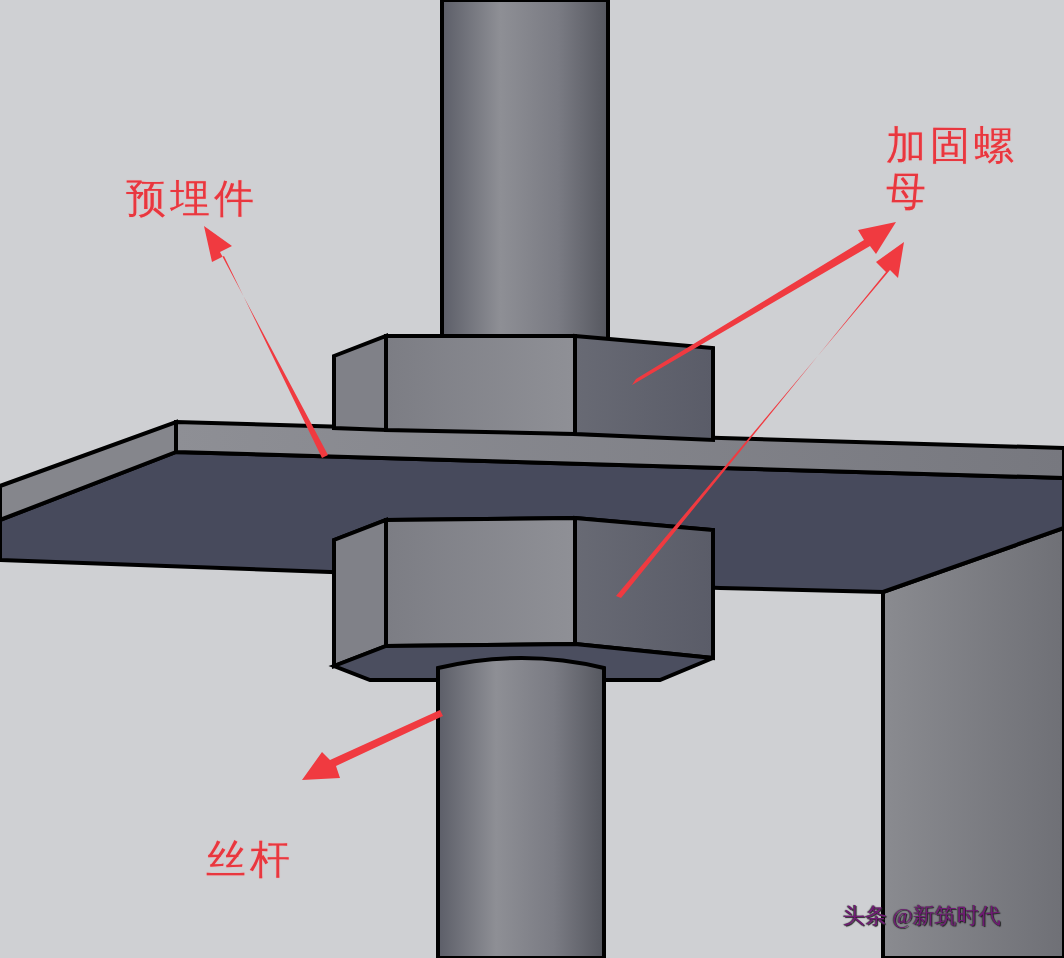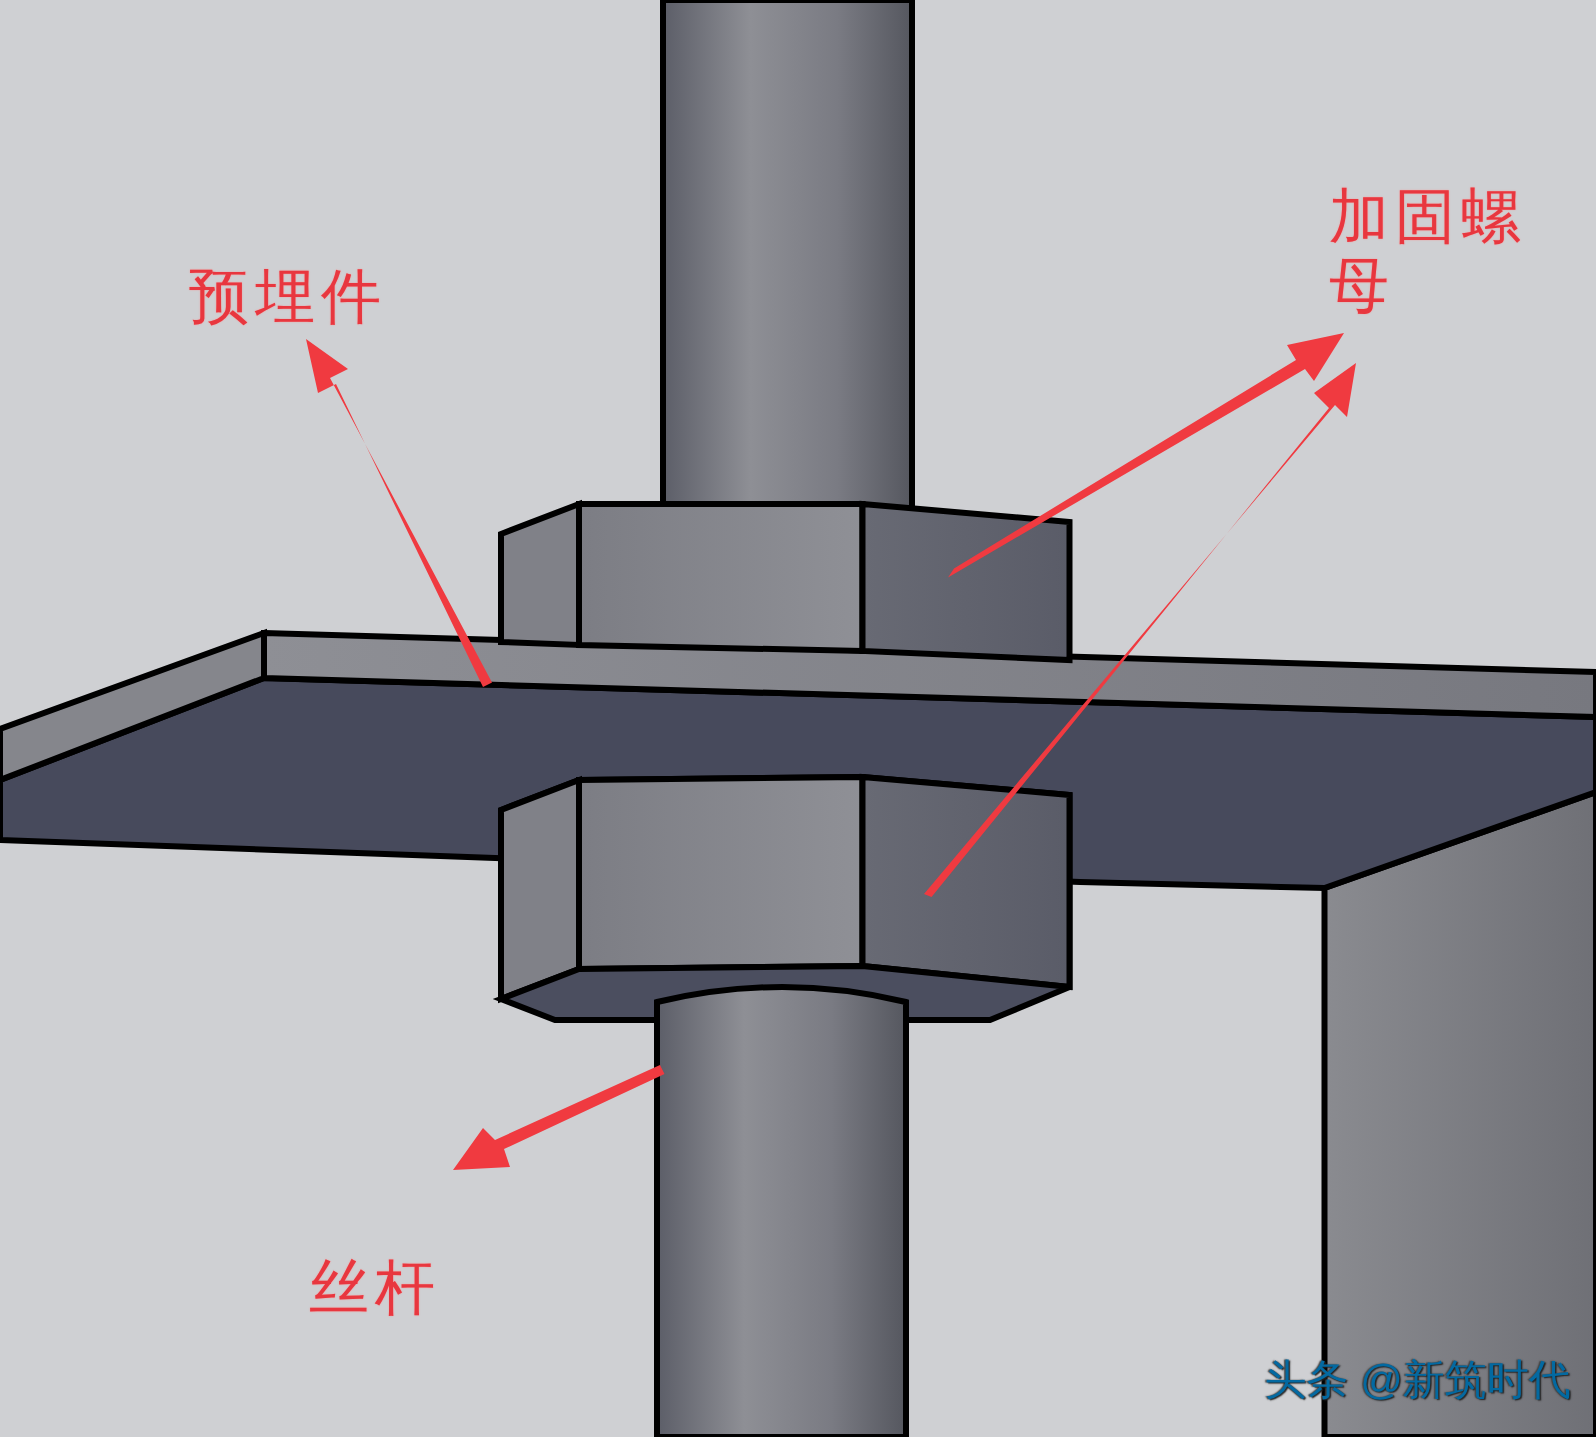--- a/index.html
+++ b/index.html
@@ -18,23 +18,23 @@
       line-height: 1.15;
       font-family: "DejaVu Sans", sans-serif;
       font-weight: normal;
       text-shadow: 0 0 1px #ff8a8a;
     }
     .label-embedded { left: 126px; top: 175px; }
     .label-nut { left: 886px; top: 122px; width: 160px; }
     .label-rod { left: 206px; top: 836px; }
     .watermark {
       position: absolute; left: 843px; top: 901px;
-      color: #0369a1; font-size: 28px;
+      color: #701a75; font-size: 22px;
       text-shadow: 1px 1px 1px #222, -1px 0 1px #444;
-      font-family: Liberation Sans, sans-serif;
+      font-family: Liberation Serif, serif;
     }
   </style>
 </head>
 <body>
 
 <div class="stage">
   <svg width="1064" height="958" viewBox="0 0 1064 958">
     <defs>
       <linearGradient id="rodGrad" x1="0" x2="1" y1="0" y2="0">
         <stop offset="0" stop-color="#5c5e68"></stop>

